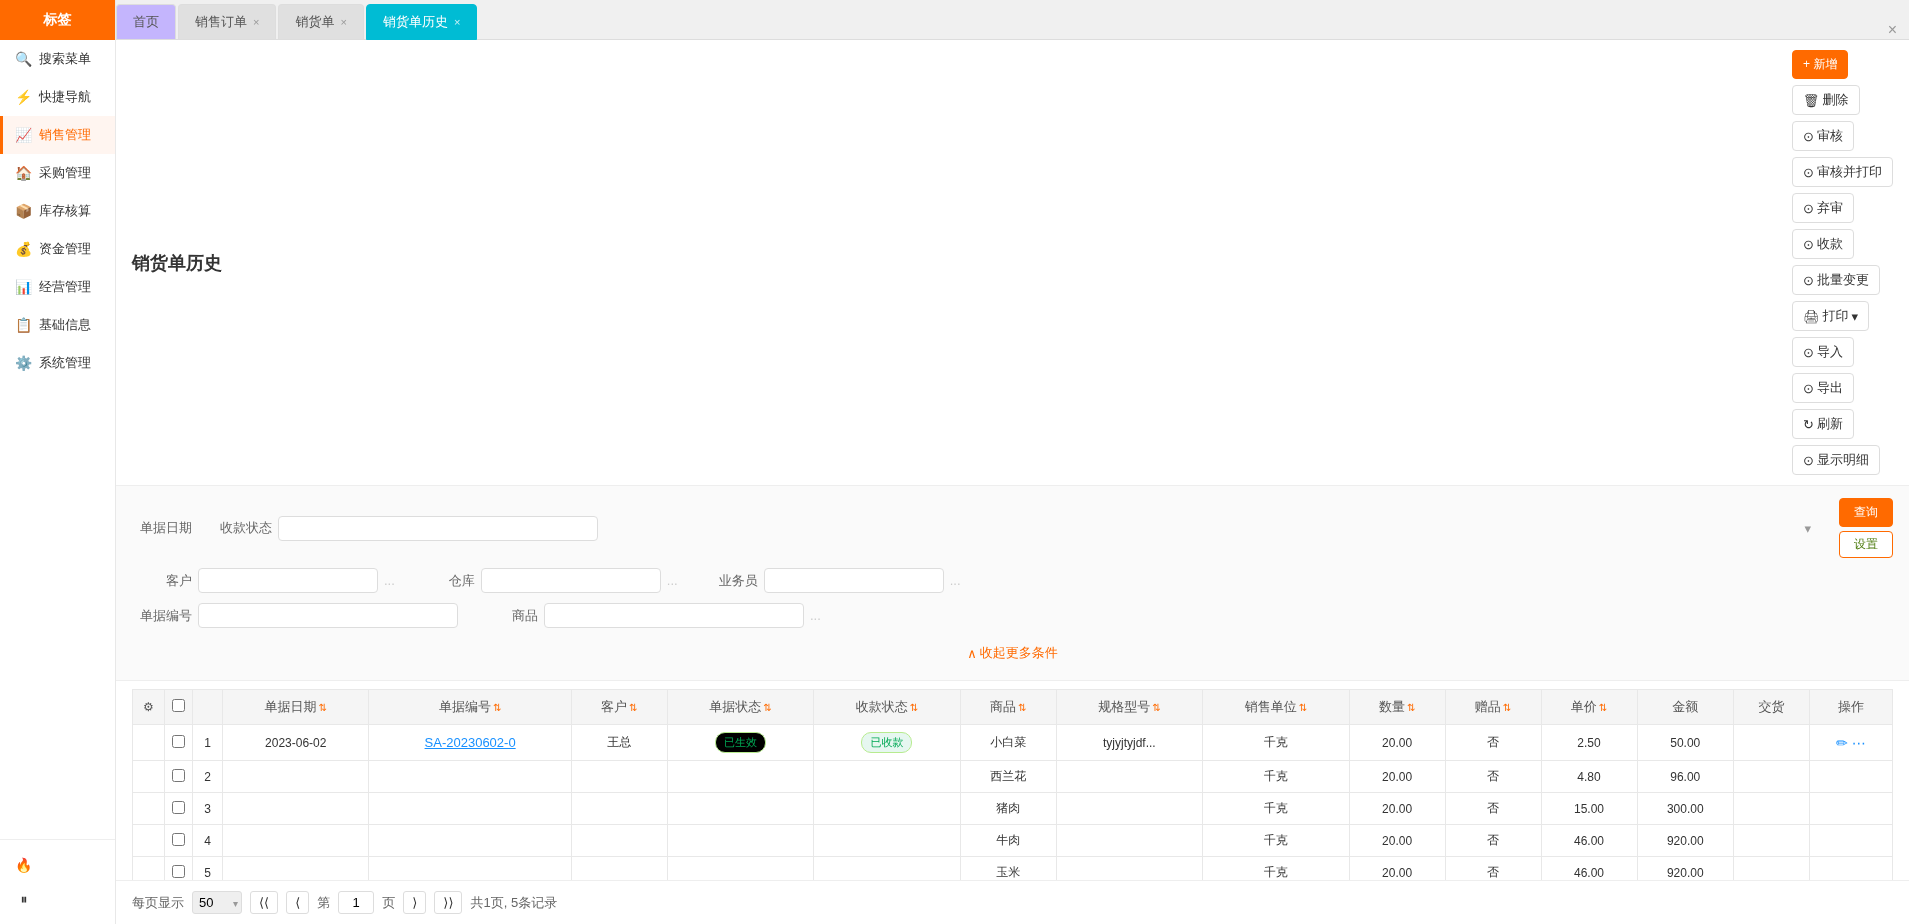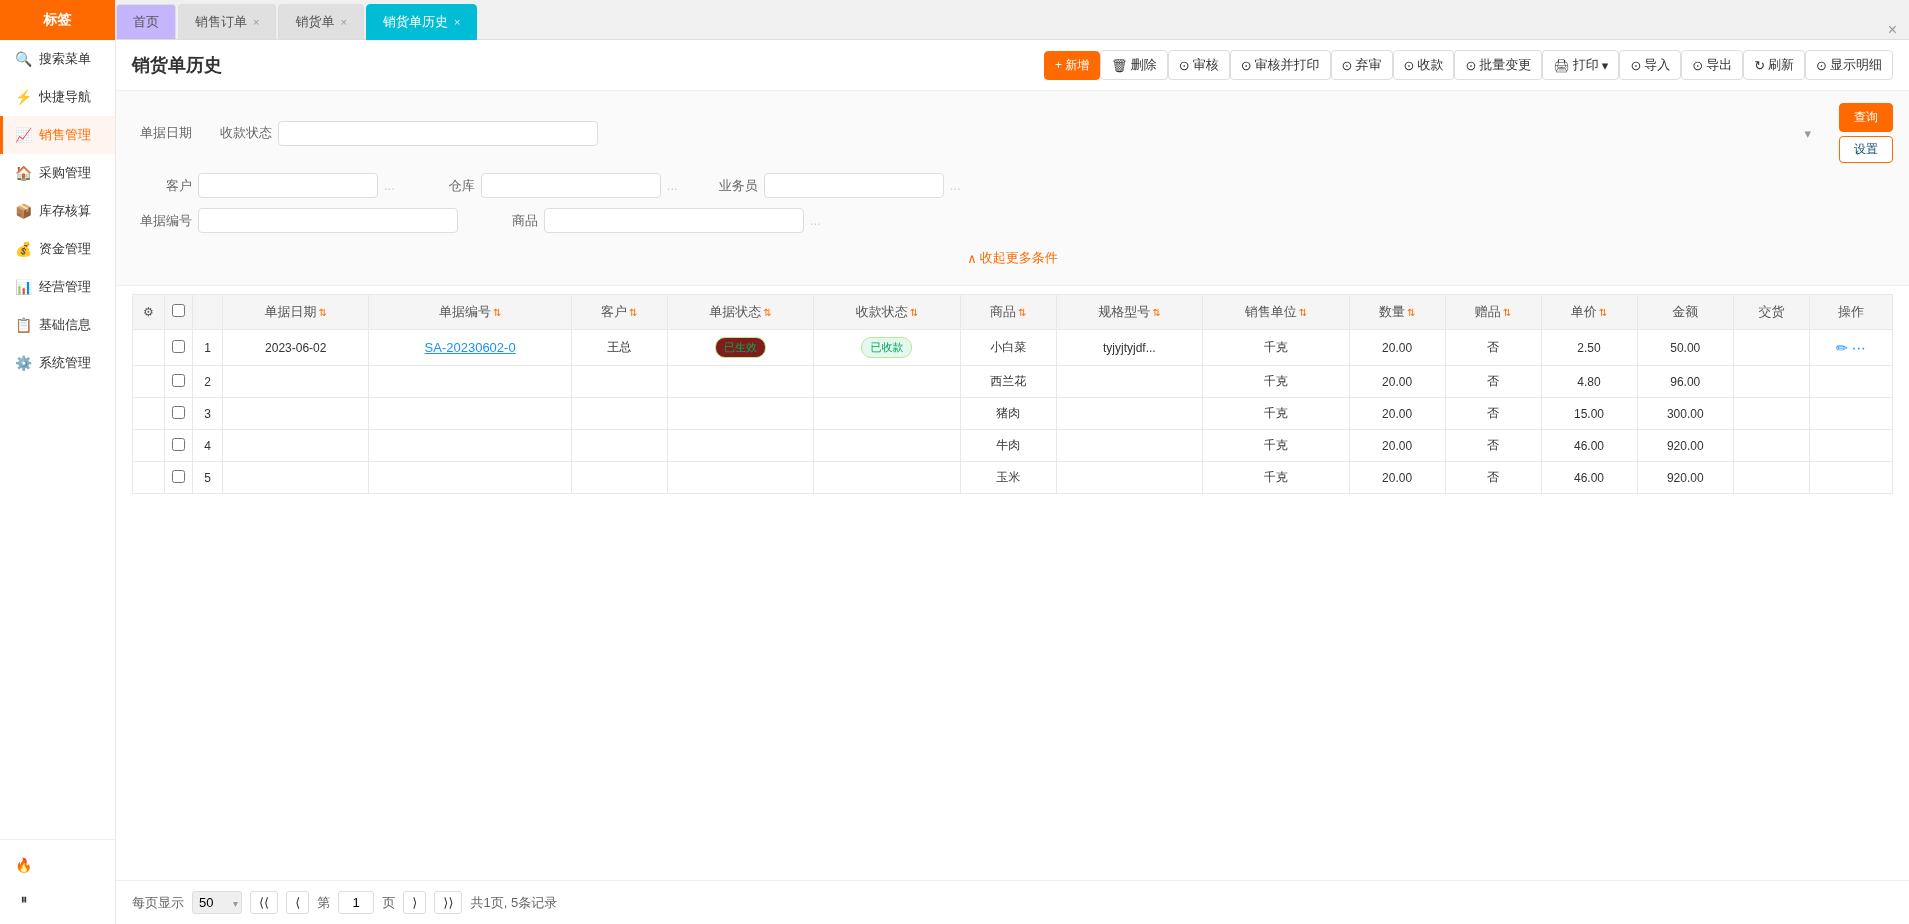--- a/index.html
+++ b/index.html
@@ -25,21 +25,21 @@
     .tab-home { background: #c4b5fd; }
     .tabs-bar-end { margin-left: auto; display: flex; align-items: center; padding-right: 8px; }
     .tab-window-close { font-size: 16px; color: #999; cursor: pointer; padding: 0 4px; }
 
     
     .content { flex: 1; background: #fff; overflow-y: auto; display: flex; flex-direction: column; }
 
     
     .toolbar { padding: 10px 16px; display: flex; align-items: center; border-bottom: 1px solid #eee; gap: 8px; flex-wrap: wrap; }
     .page-title { font-size: 18px; font-weight: bold; color: #333; flex: 1; }
-    .toolbar-actions { display: flex; align-items: flex-end; flex-wrap: wrap; }
+    .toolbar-actions { display: flex; align-items: flex-start; gap: 6px; flex-wrap: wrap; flex-direction: column; }
     .btn { display: flex; align-items: center; gap: 3px; padding: 5px 10px; border: 1px solid #ddd; border-radius: 4px; cursor: pointer; background: #fff; color: #333; font-size: 12px; white-space: nowrap; }
     .btn-primary { background: #ff6a00; color: #fff; border-color: #ff6a00; }
     .btn-orange { background: #ff6a00; color: white; border-color: #ff6a00; padding: 5px 14px; }
 
     
     .filter-area { padding: 12px 16px; background: #fafafa; border-bottom: 1px solid #eee; }
     .filter-row { display: flex; align-items: center; gap: 20px; margin-bottom: 10px; flex-wrap: wrap; }
     .filter-item { display: flex; align-items: center; gap: 6px; }
     .filter-label { color: #666; white-space: nowrap; min-width: 60px; text-align: right; }
     .filter-input { border: 1px solid #ddd; border-radius: 4px; padding: 4px 8px; width: 180px; color: #333; background: #fff; }
@@ -55,41 +55,41 @@
     .dots { color: #ccc; cursor: pointer; }
 
     
     .table-container { flex: 1; overflow: auto; padding: 0 16px; }
     table { width: 100%; border-collapse: collapse; margin-top: 8px; }
     th { background: #f5f5f5; border: 1px solid #e8e8e8; padding: 8px 6px; text-align: center; color: #555; font-weight: normal; white-space: nowrap; font-size: 12px; }
     td { border: 1px solid #e8e8e8; padding: 7px 6px; text-align: center; color: #333; font-size: 12px; }
     .th-sortable { cursor: pointer; display: flex; align-items: center; justify-content: center; gap: 2px; }
     .sort-icon { color: #ff6a00; font-size: 10px; }
     .status-badge { display: inline-block; padding: 2px 8px; border-radius: 10px; font-size: 11px; }
-    .status-active { background: #7f1d1d; color: #00a854; border: 1px solid #b7eb8f; }
+    .status-active { background: #000000; color: #00a854; border: 1px solid #b7eb8f; }
     .status-paid { background: #e6f7f0; color: #00a854; border: 1px solid #b7eb8f; }
     .link-text { color: #1890ff; cursor: pointer; text-decoration: underline; }
     .action-icons { display: flex; gap: 4px; justify-content: center; }
     .action-icon { color: #1890ff; cursor: pointer; font-size: 14px; }
 
     
     .table-footer { background: #fff9f0; border-top: 2px solid #e8e8e8; padding: 8px 16px; display: flex; align-items: center; }
     .footer-label { color: #666; margin-right: 16px; }
     .footer-total { display: flex; gap: 40px; flex: 1; }
 
     
     .pagination-bar { padding: 10px 16px; display: flex; align-items: center; justify-content: flex-start; gap: 8px; border-top: 1px solid #eee; }
     .pagination-info { color: #666; }
     .page-btn { border: 1px solid #ddd; background: #fff; padding: 3px 8px; cursor: pointer; border-radius: 3px; color: #333; }
     .page-input { border: 1px solid #ddd; border-radius: 3px; width: 36px; padding: 3px 6px; text-align: center; }
     .per-page-select { border: 1px solid #ddd; border-radius: 3px; padding: 3px 20px 3px 6px; appearance: none; cursor: pointer; }
     .select-sm { position: relative; display: inline-block; }
     .select-sm::after { content: '▾'; position: absolute; right: 4px; top: 50%; transform: translateY(-50%); color: #999; pointer-events: none; font-size: 10px; }
 
-    .settings-btn { background: #fff; border: 1px solid #ff6a00; color: #0c4a6e; border-radius: 4px; padding: 4px 12px; cursor: pointer; font-size: 12px; }
+    .settings-btn { background: #fff; border: 1px solid #ff6a00; color: #4d7c0f; border-radius: 4px; padding: 4px 12px; cursor: pointer; font-size: 12px; }
 
     .gear-th { width: 32px; }
     .checkbox-th { width: 28px; }
 
     .collapse-row { display: flex; justify-content: center; padding: 6px; }
   </style>
 </head>
 <body>
 
 <div class="sidebar">

